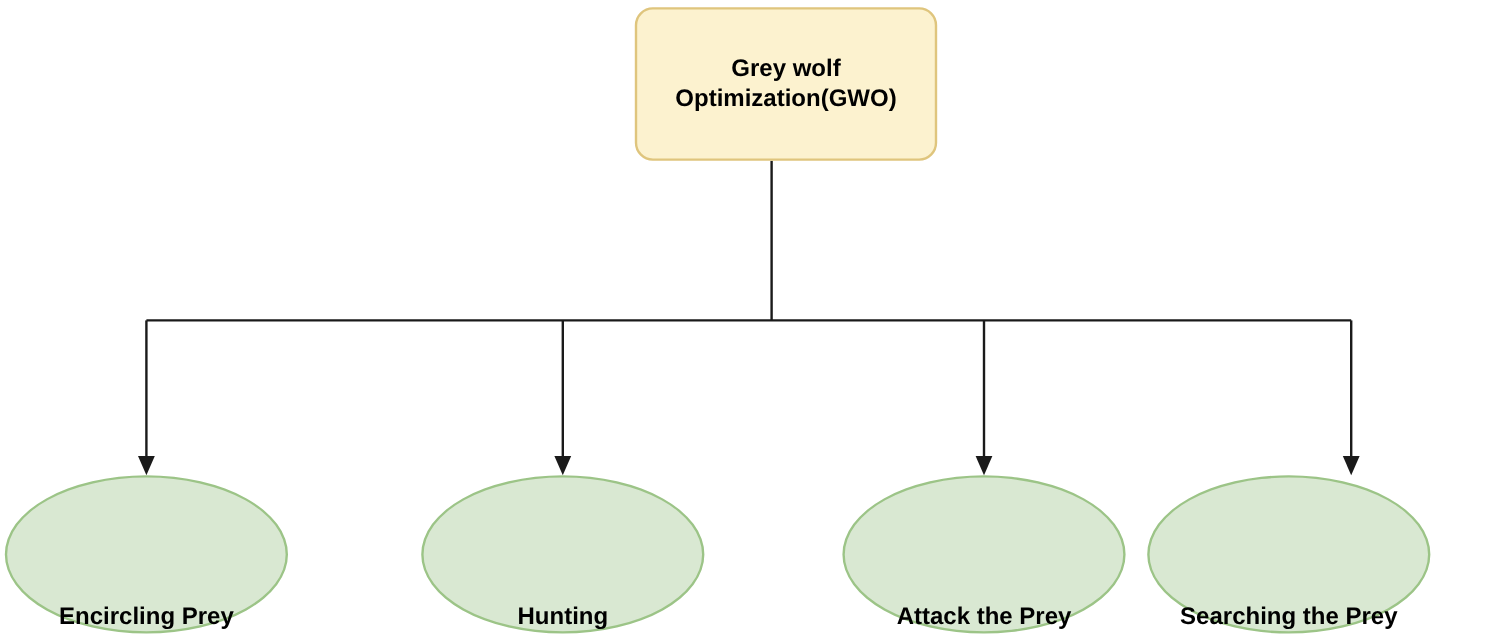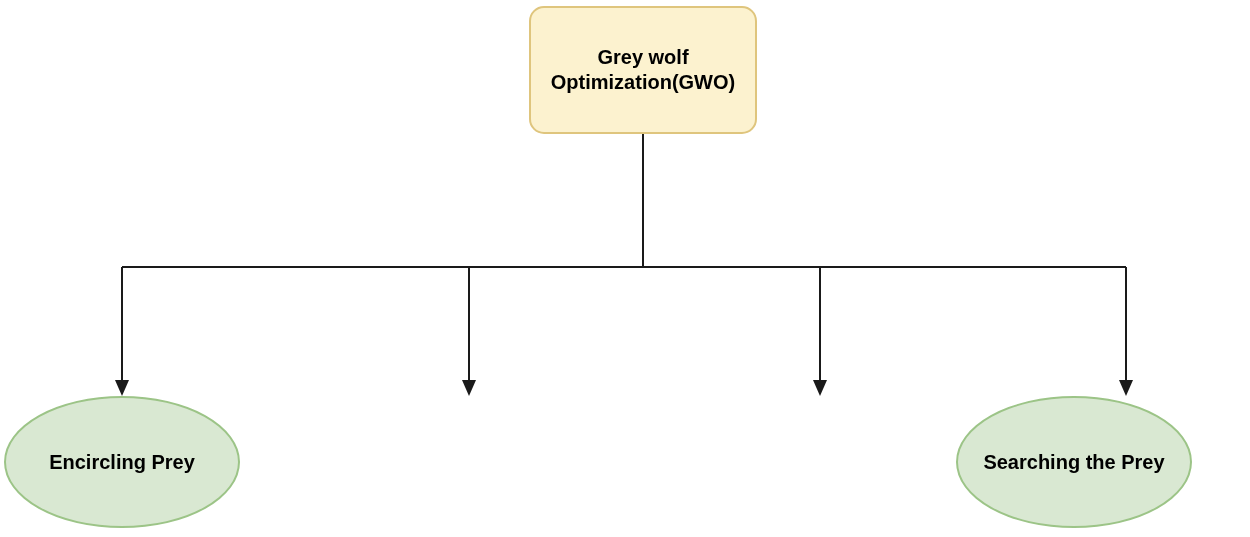--- a/index.html
+++ b/index.html
@@ -37,38 +37,39 @@
     align-items: center;
     justify-content: center;
     text-align: center;
     box-sizing: border-box;
     font-weight: bold;
     color: var(--text, #000000);
   }
   .root-node {
     left: 529px;
     top: 6px;
-    width: 228px;
+    width: 252px;
     height: 128px;
     background: var(--root-fill, #fcf2cf);
     border: 2px solid var(--root-border, #dfc57d);
     border-radius: 15px;
     font-size: 20px;
     line-height: 1.25;
     padding: 0 12px;
   }
   .leaf-node {
     top: 396px;
     width: 236px;
     height: 132px;
     background: var(--leaf-fill, #d9e8d2);
     border: 2px solid var(--leaf-border, #9cc487);
     border-radius: 50%;
     font-size: 20px;
     padding: 0 8px;
+    align-items: flex-end;
   }
   .leaf-1 { left: 4px; }
   .leaf-2 { left: 351px; }
   .leaf-3 { left: 702px; }
   .leaf-4 { left: 956px; }
 </style>
 </head>
 <body>
 
 <div class="canvas">
@@ -91,19 +92,25 @@
   </svg>
 
   <div class="node root-node">
     <span>Grey wolf Optimization(GWO)</span>
   </div>
 
   <div class="node leaf-node leaf-1">
     <span>Encircling Prey</span>
   </div>
 
+  <div class="node leaf-node leaf-2">
+    <span>Hunting</span>
+  </div>
 
+  <div class="node leaf-node leaf-3">
+    <span>Attack the Prey</span>
+  </div>
 
   <div class="node leaf-node leaf-4">
     <span>Searching the Prey</span>
   </div>
 
 </div>
 
 </body></html>

